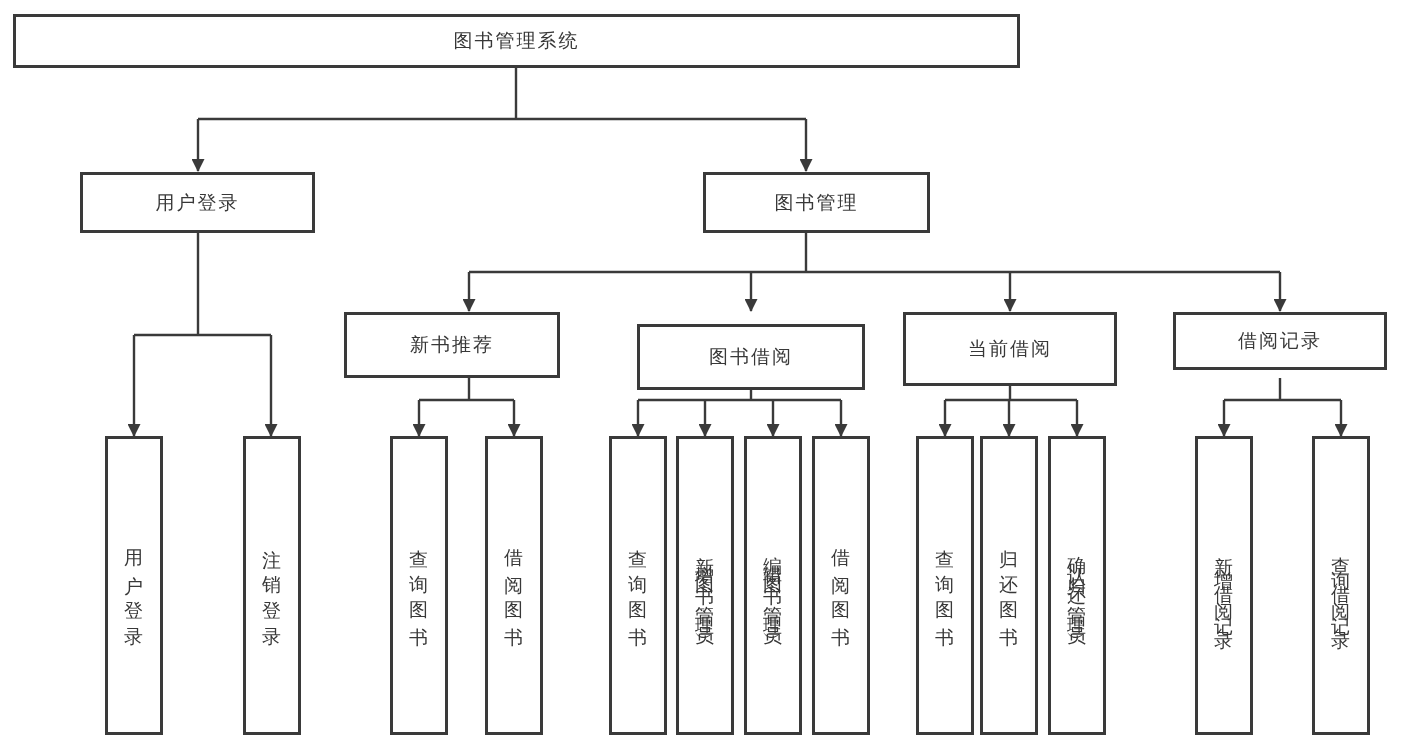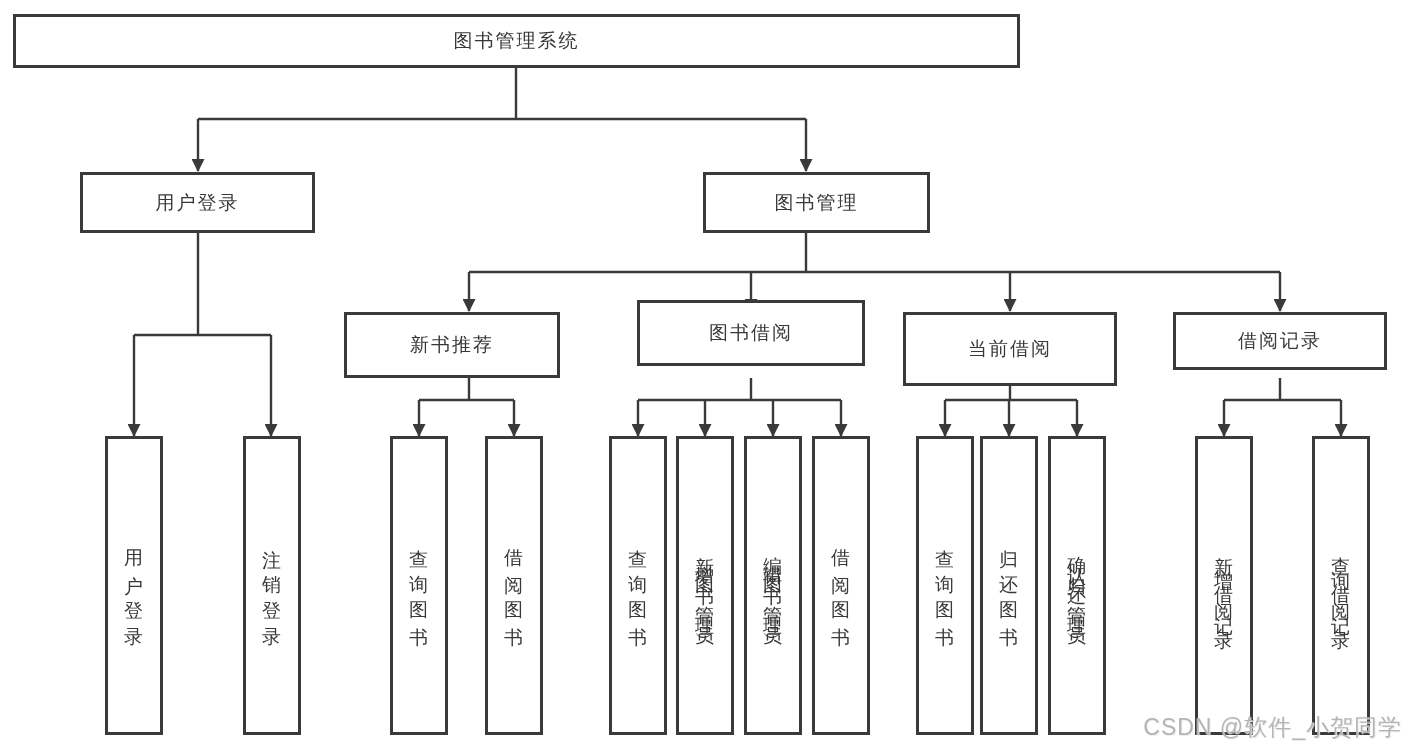--- a/index.html
+++ b/index.html
@@ -83,21 +83,21 @@
   <div class="box" style="left:80px;top:172px;width:235px;height:61px">
     <span class="hl">用户登录</span>
   </div>
   <div class="box" style="left:703px;top:172px;width:227px;height:61px">
     <span class="hl">图书管理</span>
   </div>
 
   <div class="box" style="left:344px;top:312px;width:216px;height:66px">
     <span class="hl">新书推荐</span>
   </div>
-  <div class="box" style="left:637px;top:300px;width:228px;height:66px">
+  <div class="box" style="left:637px;top:324px;width:228px;height:66px">
     <span class="hl">图书借阅</span>
   </div>
   <div class="box" style="left:903px;top:312px;width:214px;height:74px">
     <span class="hl">当前借阅</span>
   </div>
   <div class="box" style="left:1173px;top:312px;width:214px;height:58px">
     <span class="hl">借阅记录</span>
   </div>
 
   <div class="box" style="left:105px;top:436px;width:58px;height:299px">
@@ -137,14 +137,13 @@
     <span class="vt vl">确认归还（管理员）</span>
   </div>
 
   <div class="box" style="left:1195px;top:436px;width:58px;height:299px">
     <span class="vt vm">新增借阅记录</span>
   </div>
   <div class="box" style="left:1312px;top:436px;width:58px;height:299px">
     <span class="vt vm">查询借阅记录</span>
   </div>
 
-  <div id="watermark">CSDN @软件_小贺同学</div>
 </div>
 
 </body></html>

